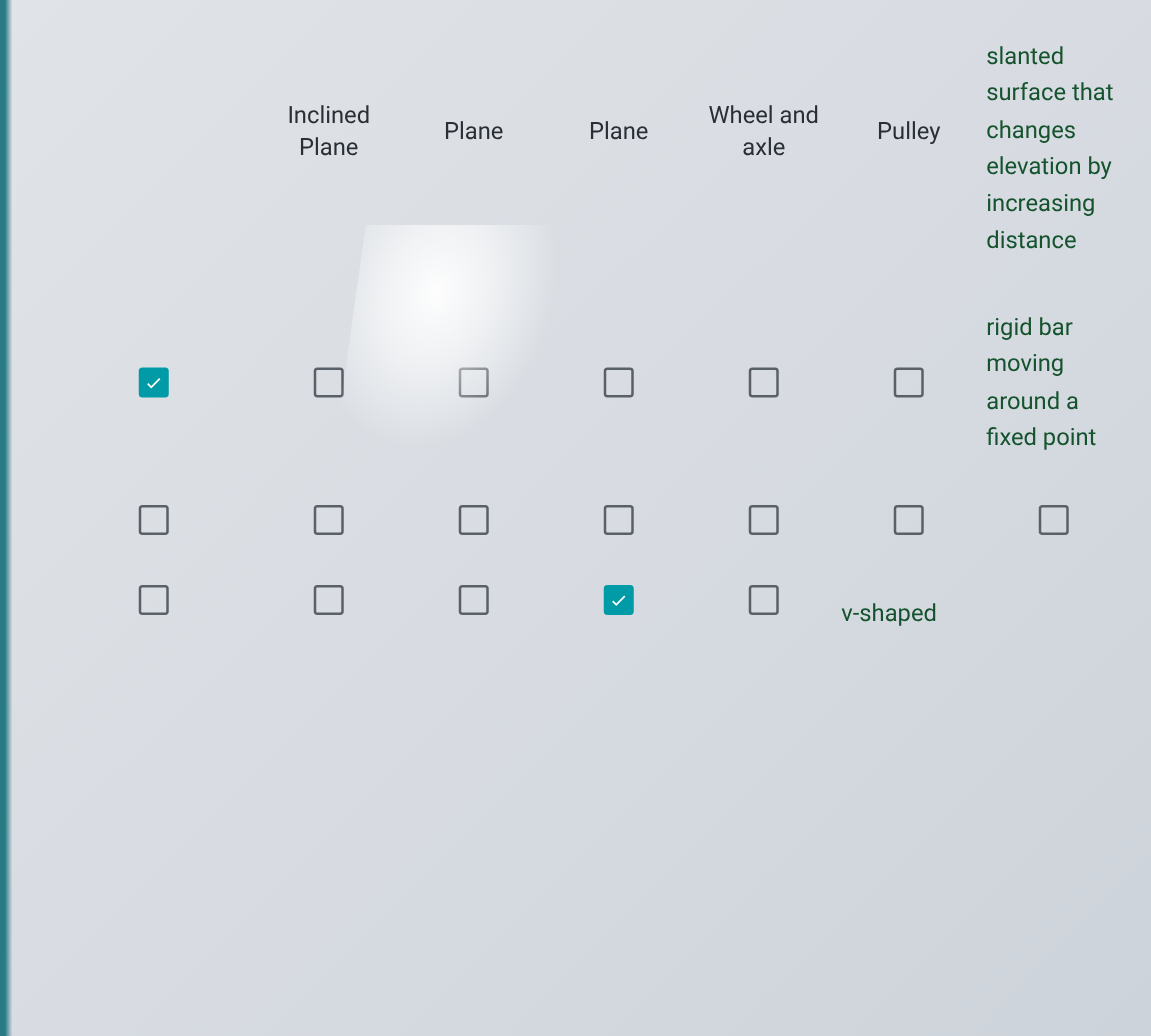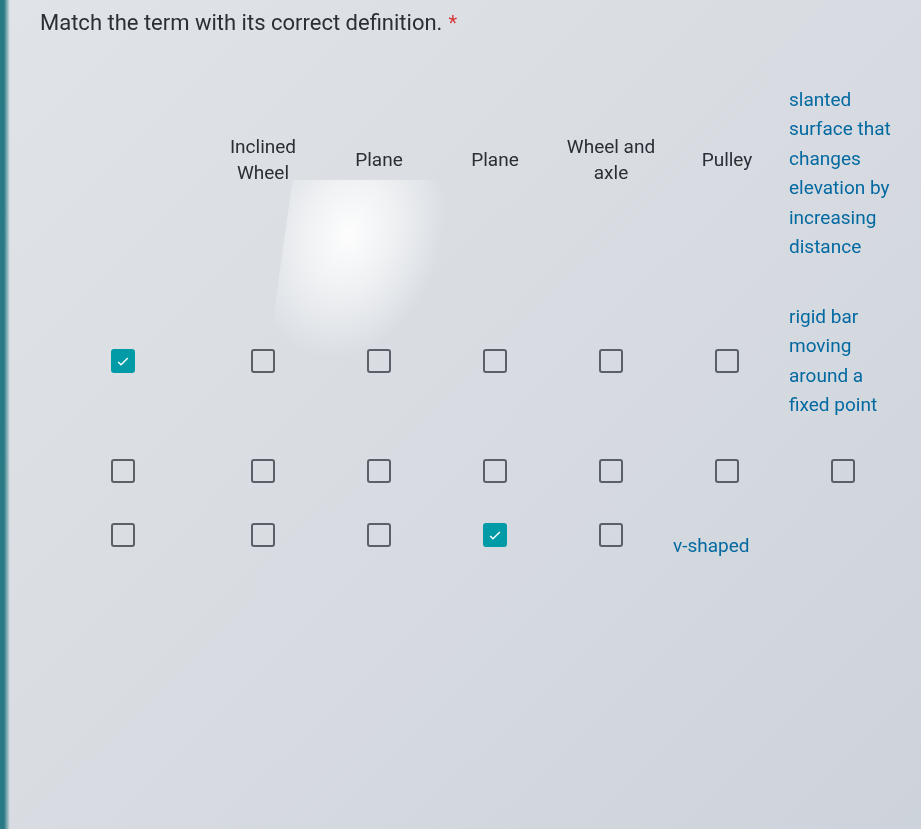--- a/index.html
+++ b/index.html
@@ -41,21 +41,21 @@
       font-weight: 400;
       padding: 0 4px 26px 4px;
       line-height: 1.4;
       display: flex;
       flex-direction: column;
       justify-content: center;
       min-height: 70px;
     }
     .row-label {
       font-size: 19px;
-      color: #0369a1;
+      color: #14532d;
       font-weight: 400;
       line-height: 1.55;
       padding: 20px 8px 20px 4px;
       text-align: left;
     }
     .cell {
       display: flex;
       justify-content: center;
       align-items: center;
       padding: 20px 0;
@@ -99,28 +99,24 @@
       width: 10px;
       background: linear-gradient(90deg, #2a7a85 0%, #2a7a85 40%, transparent 100%);
     }
   </style>
 </head>
 <body>
 
 <div class="left-edge"></div>
 
 <div class="container">
-  <div class="question-title">
-    <span>Match the term with its correct definition.</span>
-    <span class="required-star">*</span>
-  </div>
 
   <div class="grid">
     <div></div>
-    <div class="header-cell">Inclined Wheel</div>
+    <div class="header-cell">Inclined Plane</div>
     <div class="header-cell">Plane</div>
     <div class="header-cell">Plane</div>
     <div class="header-cell">Wheel and axle</div>
     <div class="header-cell">Pulley</div>
 
     <div class="row-label">slanted surface that changes elevation by increasing distance</div>
     <div class="cell">
         <span class="checkbox checked">
           <svg viewBox="0 0 24 24">
             <path fill="#fff" d="M9 16.2l-3.5-3.5L4 14.2l5 5 11-11-1.5-1.5z"></path>

